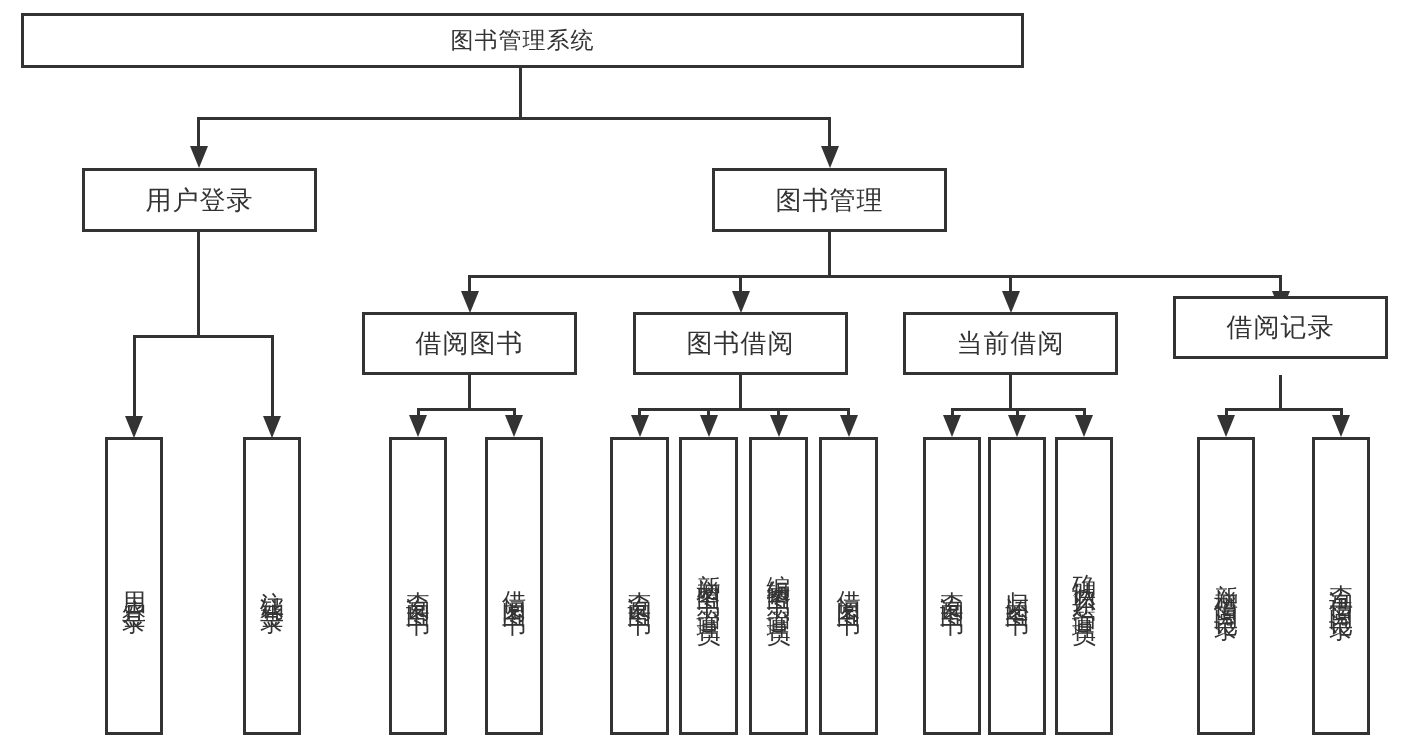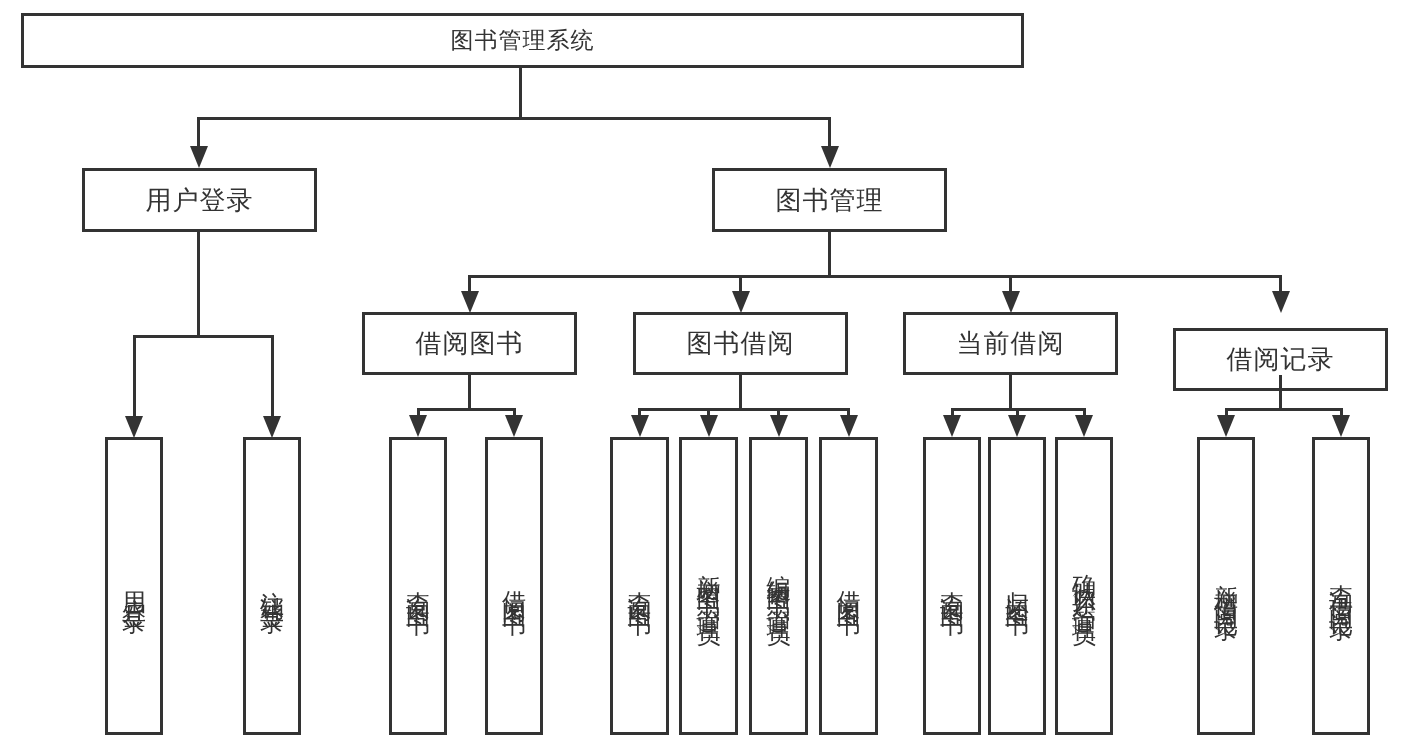--- a/index.html
+++ b/index.html
@@ -72,21 +72,21 @@
 
   <div class="box" style="left:362px;top:312px;width:215px;height:63px;">
     <span class="lbl-h">借阅图书</span>
   </div>
   <div class="box" style="left:633px;top:312px;width:215px;height:63px;">
     <span class="lbl-h">图书借阅</span>
   </div>
   <div class="box" style="left:903px;top:312px;width:215px;height:63px;">
     <span class="lbl-h">当前借阅</span>
   </div>
-  <div class="box" style="left:1173px;top:328px;width:215px;height:63px;">
+  <div class="box" style="left:1173px;top:296px;width:215px;height:63px;">
     <span class="lbl-h">借阅记录</span>
   </div>
 
   <div class="vline" style="left:468px;top:375px;height:33px;"></div>
   <div class="hline" style="left:417px;top:408px;width:99px;"></div>
   <div class="vline" style="left:417px;top:408px;height:10px;"></div>
   <div class="arrow" style="left:409px;top:415px;"></div>
   <div class="vline" style="left:513px;top:408px;height:10px;"></div>
   <div class="arrow" style="left:505px;top:415px;"></div>
 

